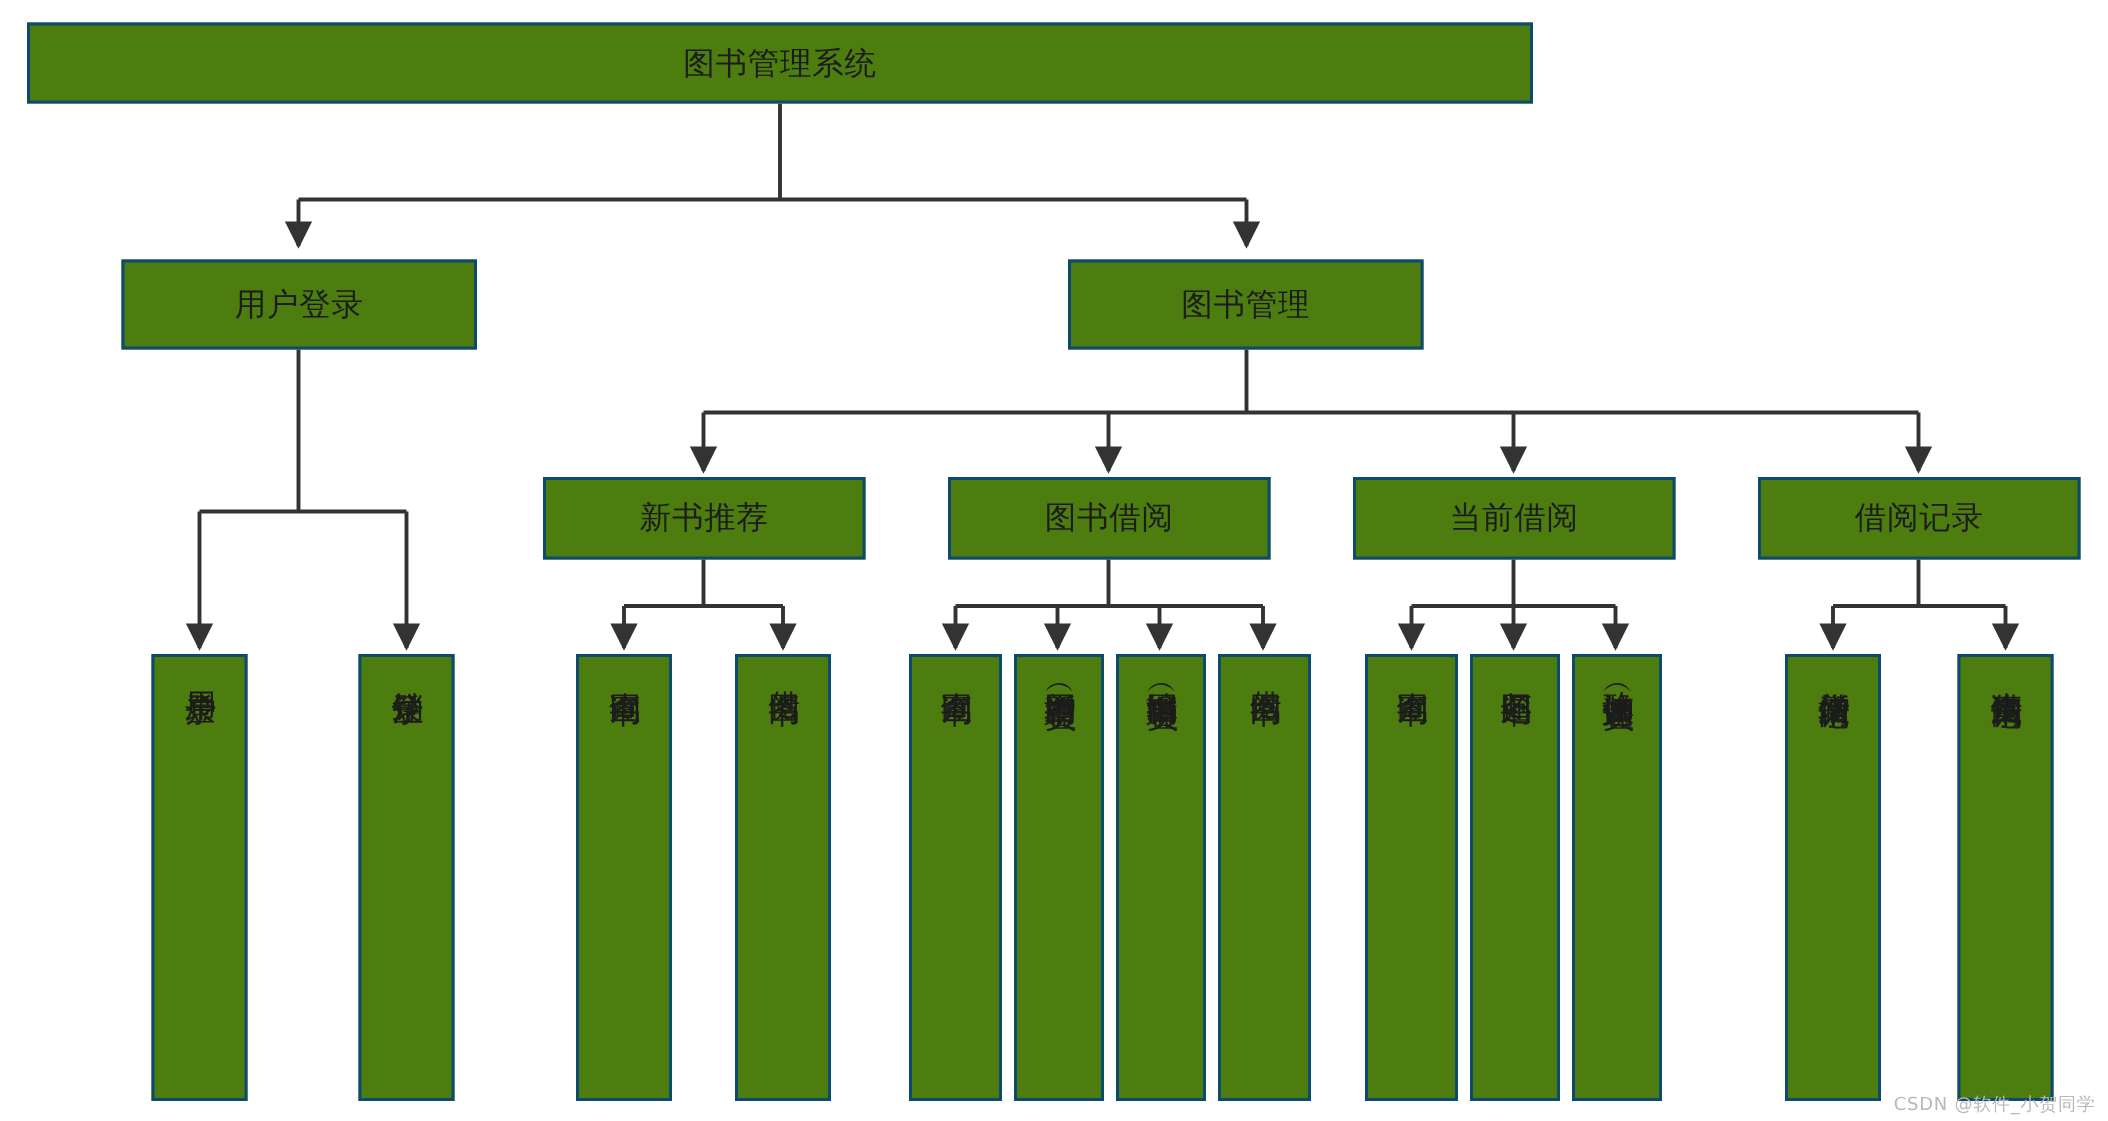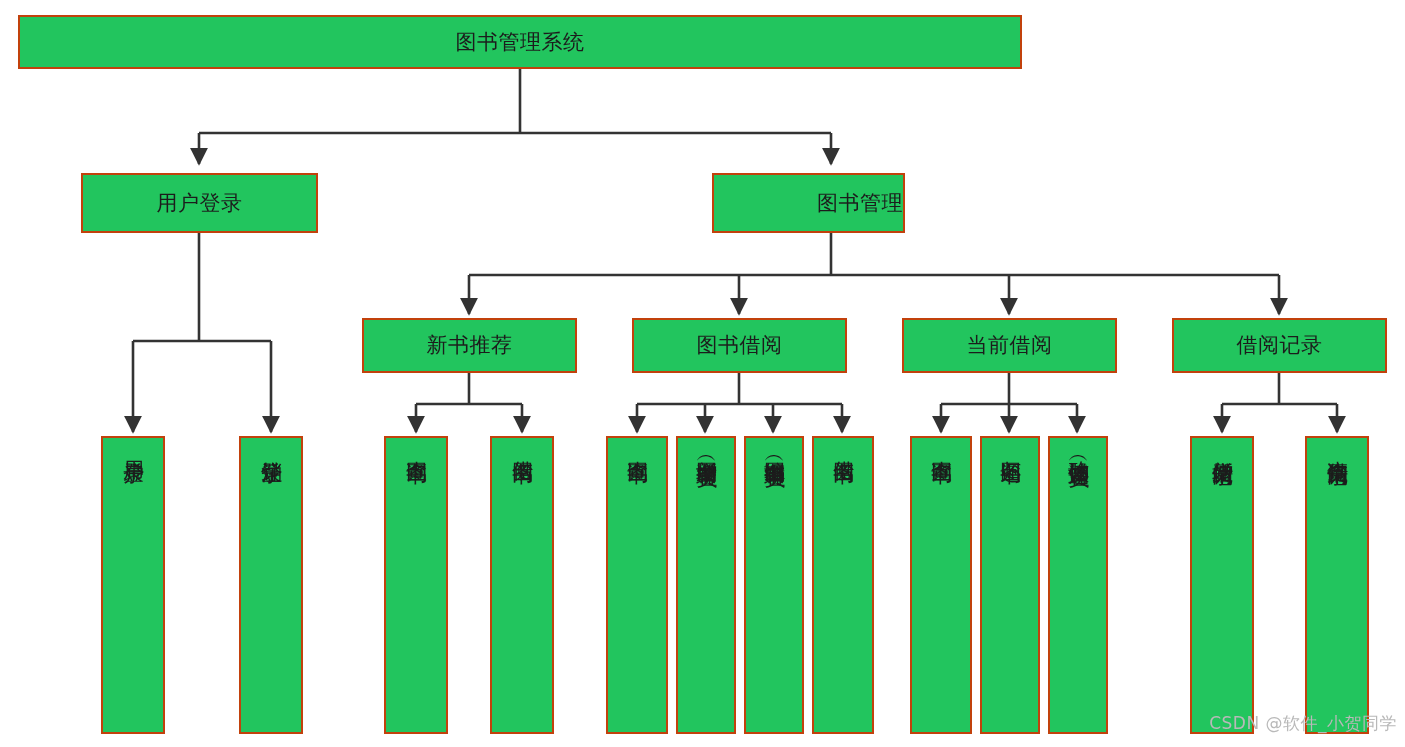--- a/index.html
+++ b/index.html
@@ -26,22 +26,22 @@
     position: absolute;
     left: 0;
     top: 0;
     width: 1405px;
     height: 747px;
     pointer-events: none;
   }
   .node {
     position: absolute;
     box-sizing: border-box;
-    background: #22c55e;
-    border: 2px solid #c2410c;
+    background: #4d7c0f;
+    border: 2px solid #0c4a6e;
     display: flex;
     align-items: center;
     justify-content: center;
     z-index: 2;
   }
   .node-label {
     font-size: 21px;
     line-height: 1.28;
     letter-spacing: 0.5px;
     color: #1c1c1c;
@@ -60,22 +60,22 @@
     font-size: 21px;
     line-height: 1.22;
     letter-spacing: 1px;
     white-space: nowrap;
     height: auto;
     max-height: 284px;
   }
   .watermark {
     position: absolute;
     right: 8px;
-    bottom: 12px;
-    font-size: 17px;
+    bottom: 2px;
+    font-size: 12px;
     color: #b9b9b9;
     letter-spacing: 0.5px;
     z-index: 5;
     white-space: nowrap;
     font-family: "DejaVu Sans", "Liberation Sans", sans-serif;
   }
 </style>
 </head>
 <body>
 
@@ -131,21 +131,21 @@
     </g>
   </svg>
 
   <div class="node" style="left:18px; top:15px; width:1004px; height:54px;">
     <span class="node-label">图书管理系统</span>
   </div>
 
   <div class="node" style="left:81px; top:173px; width:237px; height:60px;">
     <span class="node-label">用户登录</span>
   </div>
-  <div class="node" style="left:712px; top:173px; width:193px; height:60px;justify-content:flex-end;">
+  <div class="node" style="left:712px; top:173px; width:237px; height:60px;">
     <span class="node-label">图书管理</span>
   </div>
 
   <div class="node" style="left:632px; top:318px; width:215px; height:55px;">
     <span class="node-label">图书借阅</span>
   </div>
   <div class="node" style="left:362px; top:318px; width:215px; height:55px;">
     <span class="node-label">新书推荐</span>
   </div>
   <div class="node" style="left:902px; top:318px; width:215px; height:55px;">

